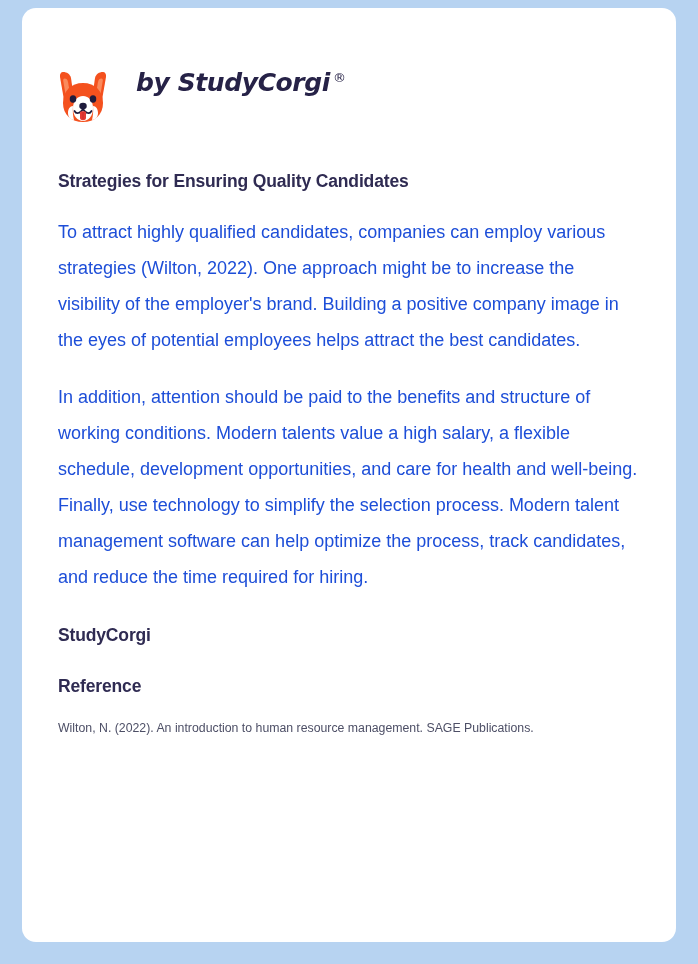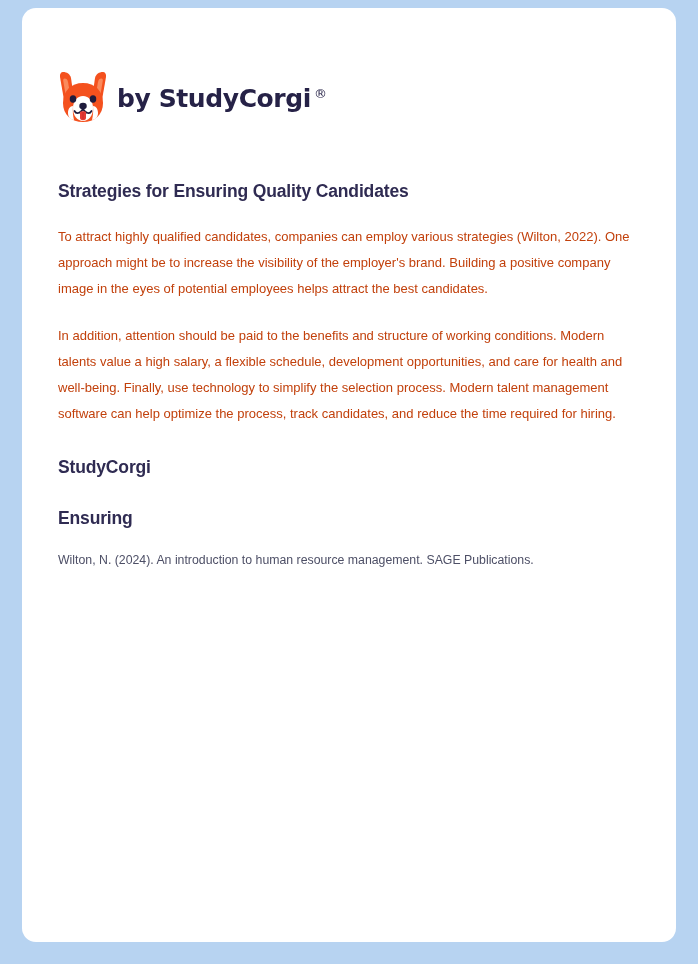--- a/index.html
+++ b/index.html
@@ -36,22 +36,23 @@
     top: 0;
     width: 654px;
     height: 145px;
   }
 
   .brand {
     position: absolute;
     left: 36px;
     top: 62px;
     display: flex;
-    align-items: center;
-    gap: 9px;
+    align-items: flex-start;
+    gap: 28px;
+    font-style: italic;
   }
 
   .corgi-logo {
     width: 50px;
     height: 56px;
     display: block;
   }
 
   .brand-wordmark {
     display: flex;
@@ -98,41 +99,41 @@
     font-weight: normal;
     color: #9fa3b5;
     line-height: 1.38;
     word-break: break-word;
   }
 
   
   .content {
     position: absolute;
     left: 36px;
-    top: 173px;
+    top: 163px;
     width: 582px;
   }
 
   h2.section-title {
     font-size: 17.5px;
     font-weight: bold;
     color: #2f2b52;
     letter-spacing: -0.15px;
     margin-bottom: 22px;
   }
 
   h2.section-title.sub {
     font-size: 17.5px;
     margin-top: 30px;
     margin-bottom: 20px;
   }
 
   p.body-text {
-    font-size: 13px;
-    color: #c2410c;
+    font-size: 18px;
+    color: #1d4ed8;
     line-height: 2.0;
     margin-bottom: 21px;
     text-align: left;
   }
 
   p.body-text:last-child { margin-bottom: 0; }
 
   p.reference-text {
     font-size: 12.3px;
     color: #4d4f66;
@@ -186,21 +187,21 @@
     </div>
 
     <div class="content">
 
       <h2 class="section-title">Strategies for Ensuring Quality Candidates</h2>
       <p class="body-text">To attract highly qualified candidates, companies can employ various strategies (Wilton, 2022). One approach might be to increase the visibility of the employer's brand. Building a positive company image in the eyes of potential employees helps attract the best candidates.</p>
       <p class="body-text">In addition, attention should be paid to the benefits and structure of working conditions. Modern talents value a high salary, a flexible schedule, development opportunities, and care for health and well-being. Finally, use technology to simplify the selection process. Modern talent management software can help optimize the process, track candidates, and reduce the time required for hiring.</p>
 
       <h2 class="section-title sub">StudyCorgi</h2>
 
-      <h2 class="section-title sub">Ensuring</h2>
+      <h2 class="section-title sub">Reference</h2>
       <p class="reference-text">
-        <span>Wilton, N. (2024). </span><span class="title-italic">An introduction to human resource management</span><span>. SAGE Publications.</span>
+        <span>Wilton, N. (2022). </span><span class="title-italic">An introduction to human resource management</span><span>. SAGE Publications.</span>
       </p>
 
     </div>
 
   </div>
 </div>
 
 </body></html>

